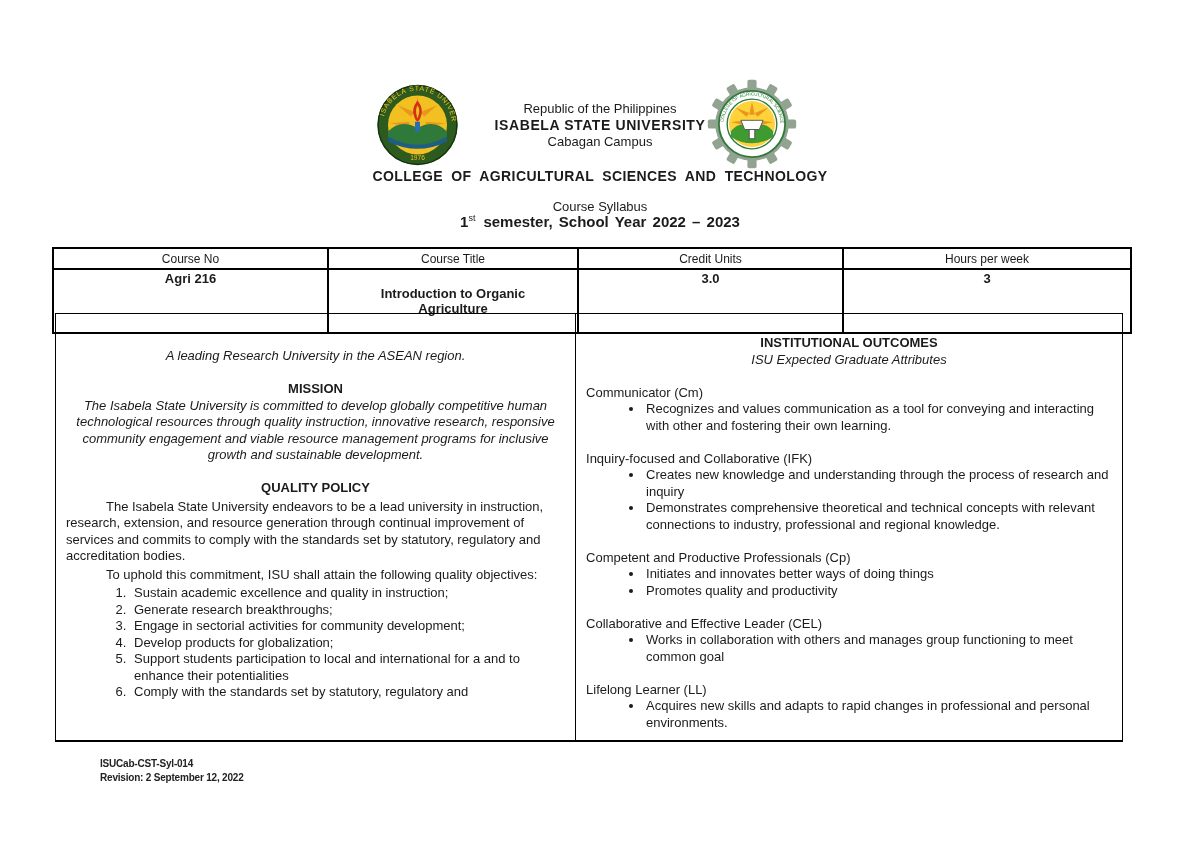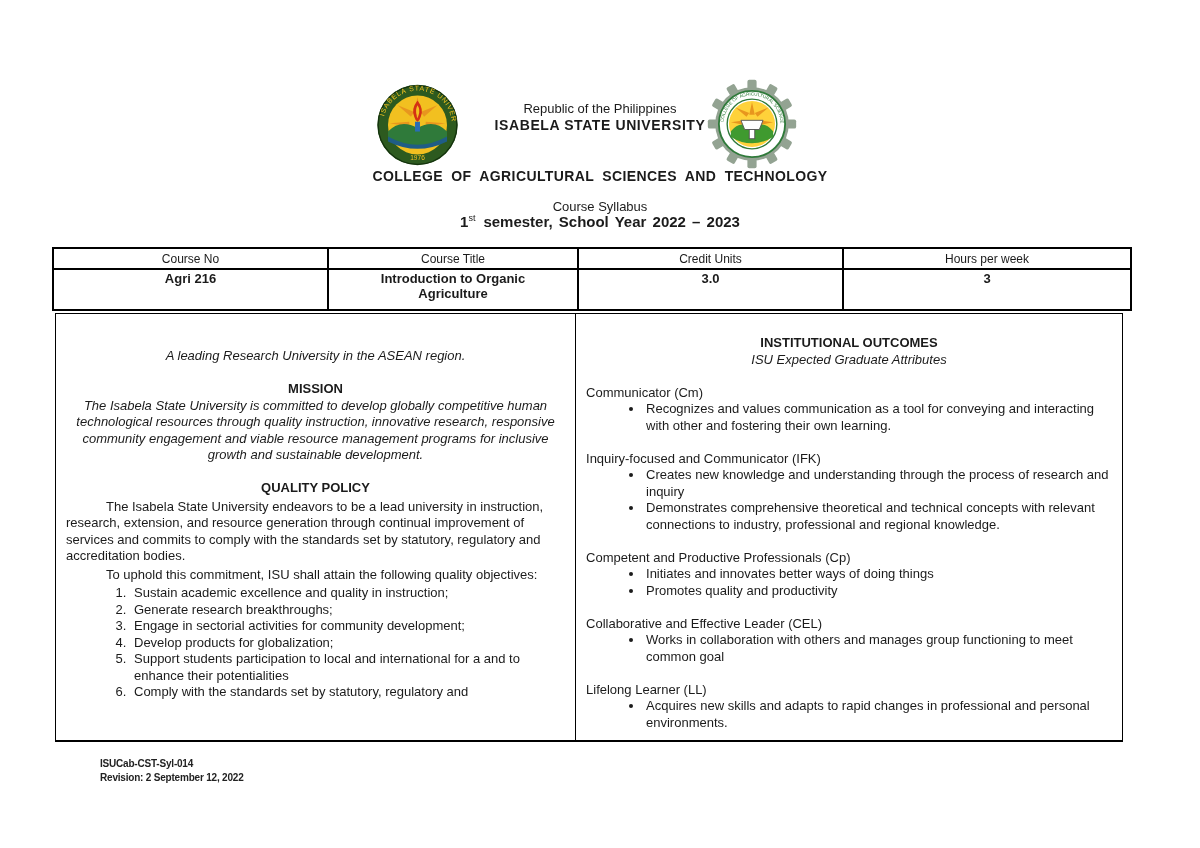--- a/index.html
+++ b/index.html
@@ -22,21 +22,21 @@
   .hdr-sem sup{font-size:9px;font-weight:normal;margin-right:8px;}
   
   .course-table{
     position:absolute;left:52px;top:247px;width:1078px;
     border-collapse:collapse;table-layout:fixed;
   }
   .course-table td{border:2px solid #000;text-align:center;padding:1px 2px;}
   .course-table tr.hd td{height:17px;font-size:12px;font-weight:normal;}
   .course-table tr.vals td{height:35px;font-size:13px;font-weight:bold;vertical-align:top;}
   .course-table td.c-no{vertical-align:bottom;padding-bottom:3px;}
-  .course-title-inner{width:190px;margin:0 auto;line-height:15px;text-align:center;}
+  .course-title-inner{width:190px;margin:15px auto;line-height:15px;text-align:center;}
   
   .main-table{
     position:absolute;left:55px;top:313px;width:1068px;height:429px;
     display:flex;border:1px solid #000;border-bottom-width:2px;box-sizing:border-box;
     font-size:13px;line-height:16.5px;
   }
   .cell{box-sizing:border-box;overflow:hidden;}
   .cell-left{width:521px;border-right:1px solid #000;padding:34px 8px 0 8px;}
   .cell-right{width:547px;padding:21px 10px 0 10px;}
   .c-title{text-align:center;font-weight:bold;}
@@ -121,20 +121,21 @@
         <polygon points="73,48 58,46 58,51"></polygon>
       </g>
       <path d="M27,58 Q38,44 50,56 Q62,44 73,58 L73,64 Q50,78 27,64 Z" fill="#3f9a2f"></path>
       <path d="M38,46 L62,46 L58,56 L42,56 Z" fill="#ffffff" stroke="#555" stroke-width="1"></path>
       <rect x="47" y="56" width="6" height="10" fill="#ffffff" stroke="#555" stroke-width="1"></rect>
     </svg>
   </div>
 
   <div class="hdr hdr-country">Republic of the Philippines</div>
   <div class="hdr hdr-univ">ISABELA STATE UNIVERSITY</div>
+  <div class="hdr hdr-campus">Cabagan Campus</div>
   <div class="hdr hdr-college">COLLEGE OF AGRICULTURAL SCIENCES AND TECHNOLOGY</div>
   <div class="hdr hdr-doctype">Course Syllabus</div>
   <div class="hdr hdr-sem"><span>1</span><sup>st</sup><span>semester, School Year 2022 – 2023</span></div>
 
   <table class="course-table">
     <colgroup>
         <col style="width:275px">
         <col style="width:250px">
         <col style="width:265px">
         <col style="width:288px">
@@ -184,21 +185,21 @@
       <div class="spacer"></div>
 
       <div>
         <div class="oc-head">Communicator  (Cm)</div>
         <ul class="oc-bullets">
           <li>Recognizes and values communication as a tool for conveying and interacting with other and fostering their own learning.</li>
         </ul>
       </div>
 
       <div>
-        <div class="oc-head">Inquiry-focused and Communicator (IFK)</div>
+        <div class="oc-head">Inquiry-focused and Collaborative (IFK)</div>
         <ul class="oc-bullets">
           <li>Creates new knowledge and understanding through the process of research and inquiry</li>
           <li>Demonstrates comprehensive theoretical and technical concepts with relevant connections to industry, professional and regional knowledge.</li>
         </ul>
       </div>
 
       <div>
         <div class="oc-head">Competent and Productive Professionals (Cp)</div>
         <ul class="oc-bullets">
           <li>Initiates and innovates better ways of doing things</li>

